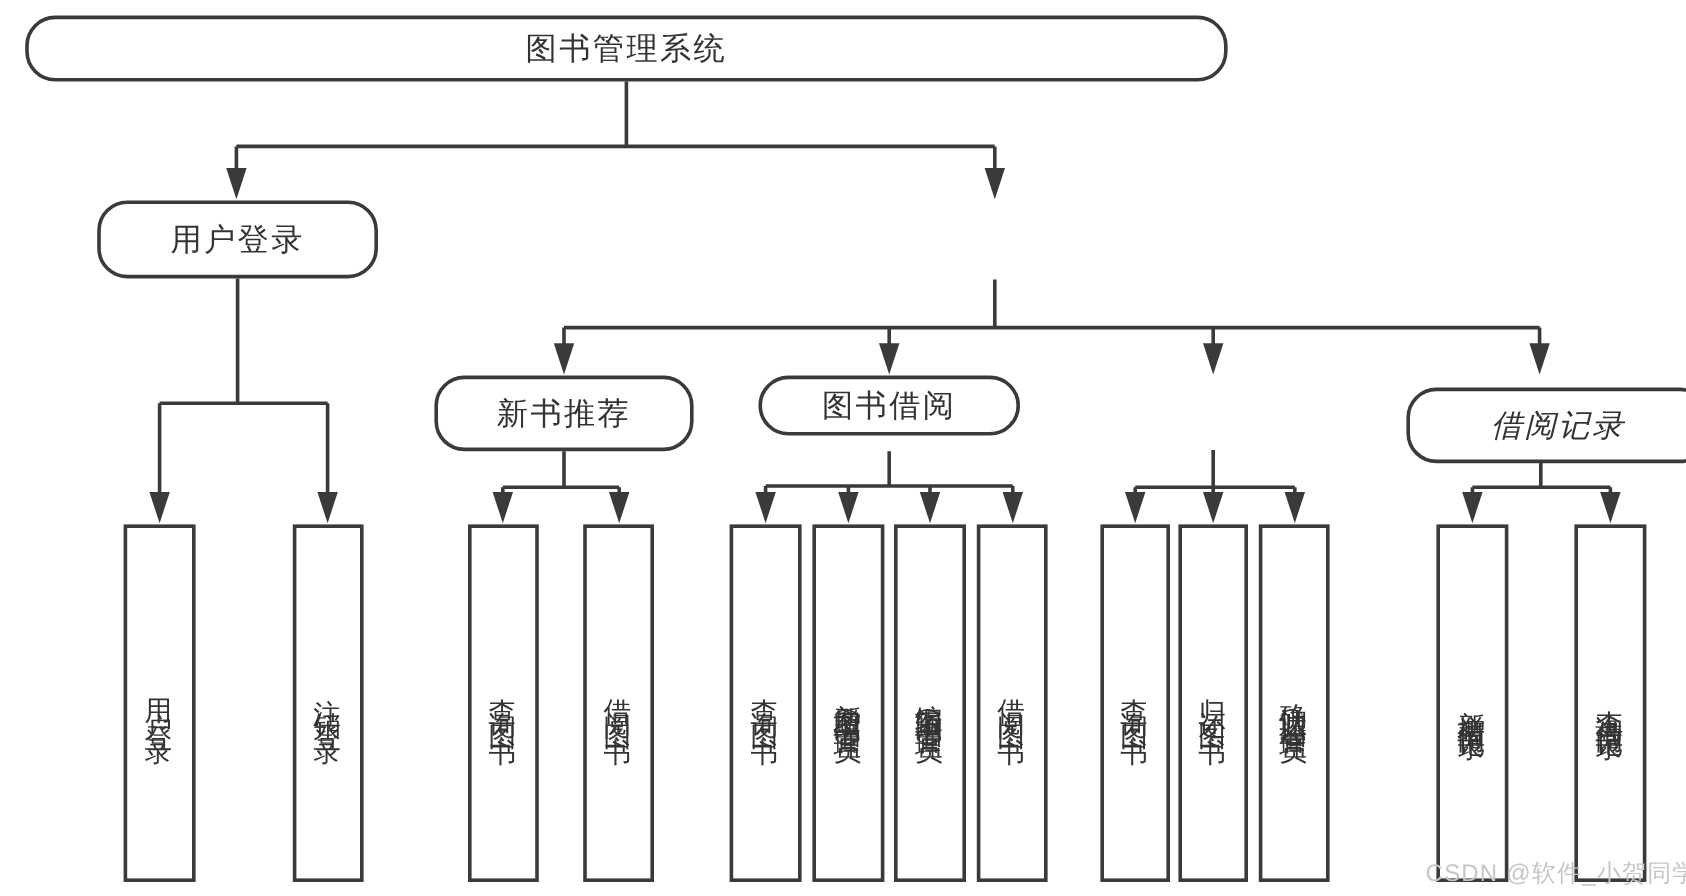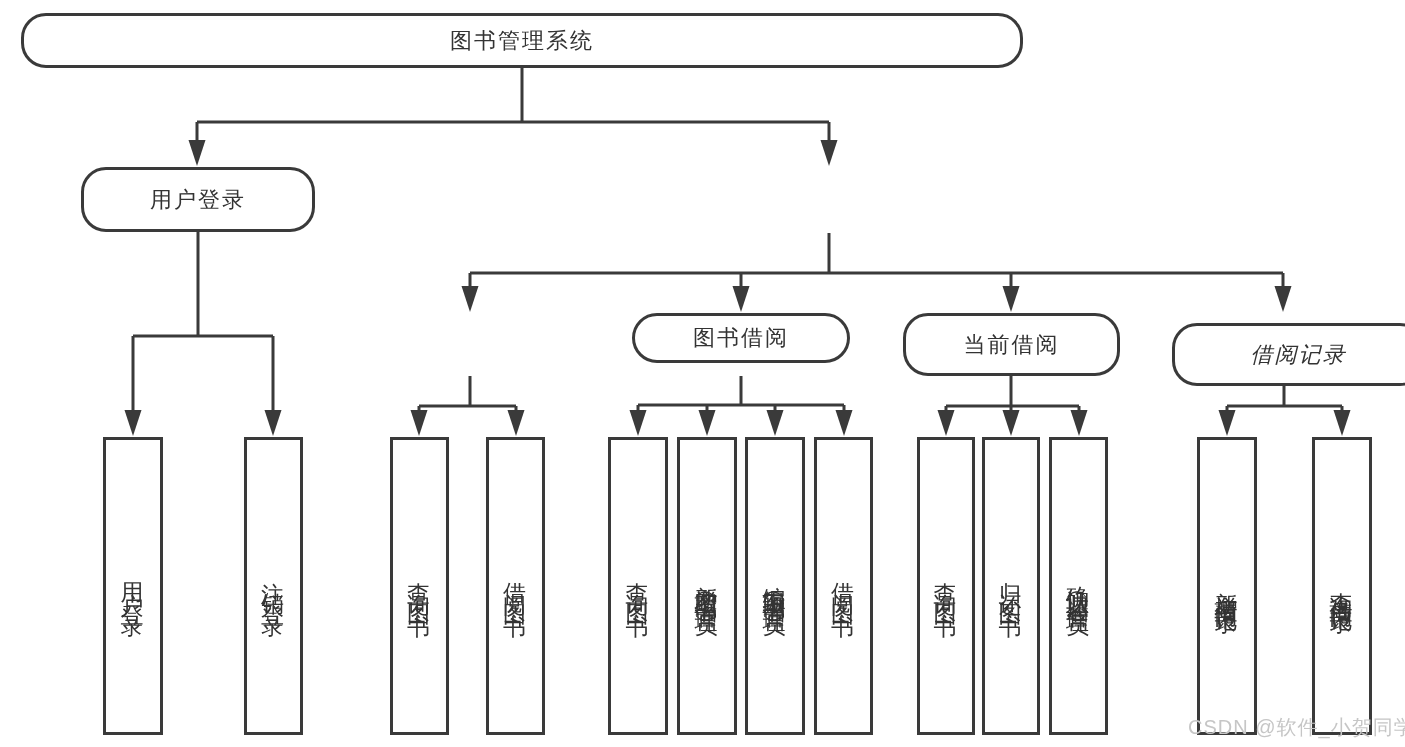--- a/index.html
+++ b/index.html
@@ -15,21 +15,21 @@
   .node {
     position: absolute;
     box-sizing: border-box;
     background: #ffffff;
     border: 3px solid #3a3a3a;
     display: flex;
     align-items: center;
     justify-content: center;
     color: #333333;
   }
-  .hnode { font-size: 22px; letter-spacing: 2px; border-radius: 25px; }
+  .hnode { font-size: 26px; letter-spacing: 2px; border-radius: 25px; }
   .leaf  {
     top: 437px;
     height: 298px;
   }
   .leaf .vtext {
     writing-mode: vertical-rl;
     text-orientation: mixed;
     font-size: 23px;
     letter-spacing: 11px;
     white-space: nowrap;
@@ -92,25 +92,25 @@
   </svg>
 
   <div class="node hnode" style="left:21px; top:13px; width:1002px; height:55px;">
     <span>图书管理系统</span>
   </div>
 
   <div class="node hnode" style="left:81px; top:167px; width:234px; height:65px;">
     <span>用户登录</span>
   </div>
 
+  <div class="node hnode" style="left:362px; top:313px; width:216px; height:63px;">
+    <span>新书推荐</span>
+  </div>
   <div class="node hnode" style="left:632px; top:313px; width:218px; height:50px;">
     <span>图书借阅</span>
-  </div>
-  <div class="node hnode" style="left:903px; top:313px; width:217px; height:63px;">
-    <span>当前借阅</span>
   </div>
   <div class="node hnode" style="left:1172px; top:323px; width:253px; height:63px;font-style:italic;">
     <span>借阅记录</span>
   </div>
 
   <div class="node leaf" style="left:103px; width:60px;">
     <span class="vtext">用户登录</span>
   </div>
   <div class="node leaf" style="left:244px; width:59px;">
     <span class="vtext">注销登录</span>

